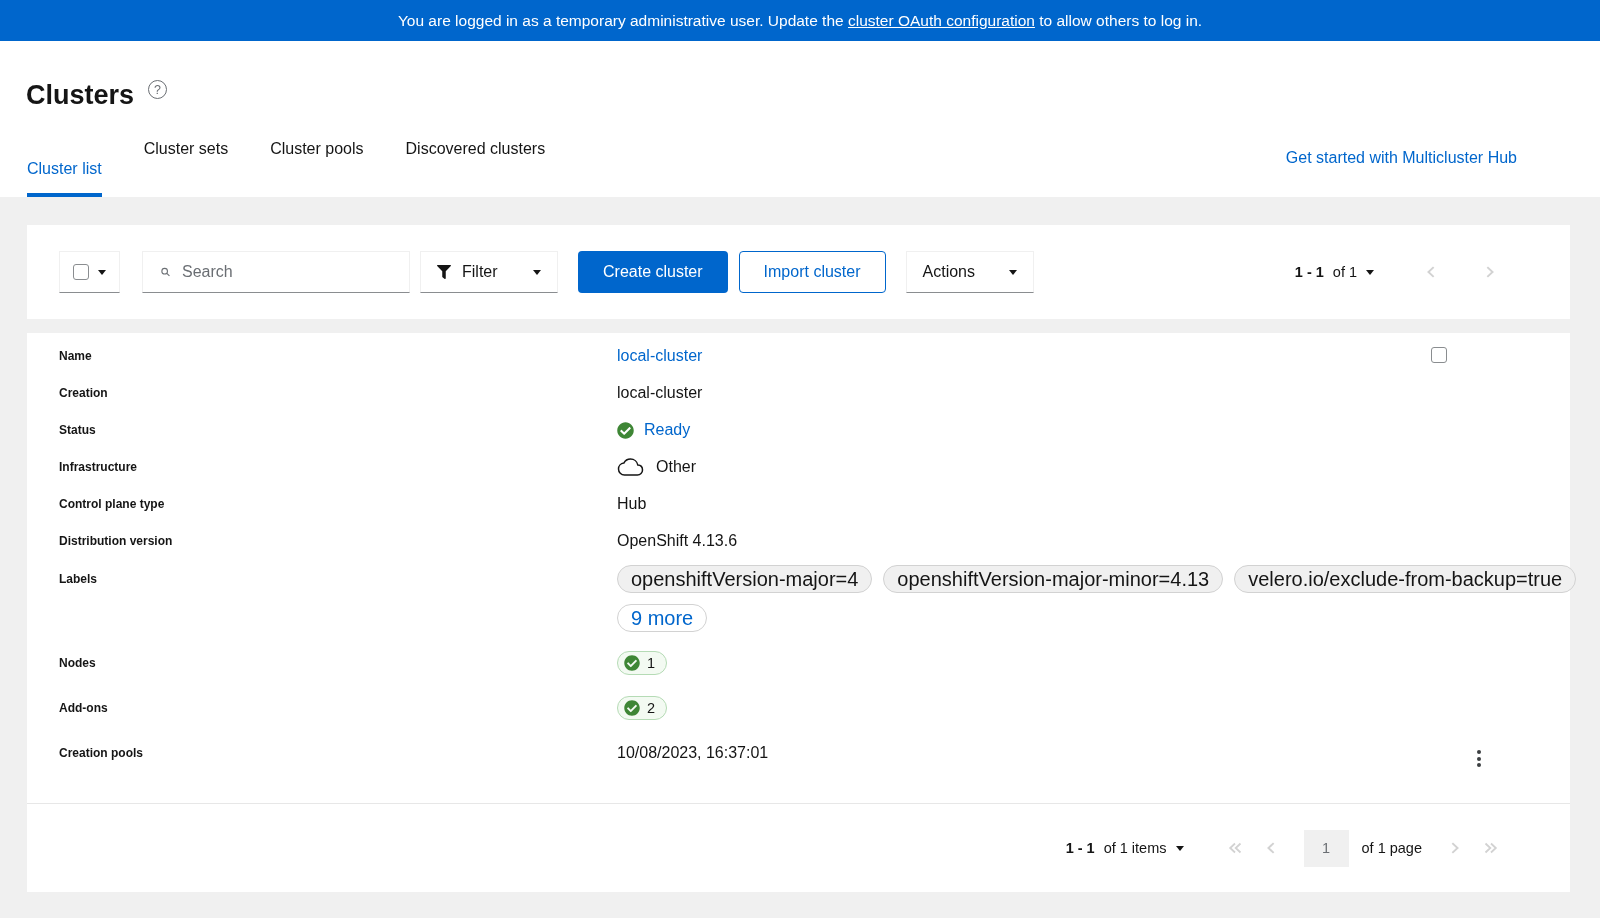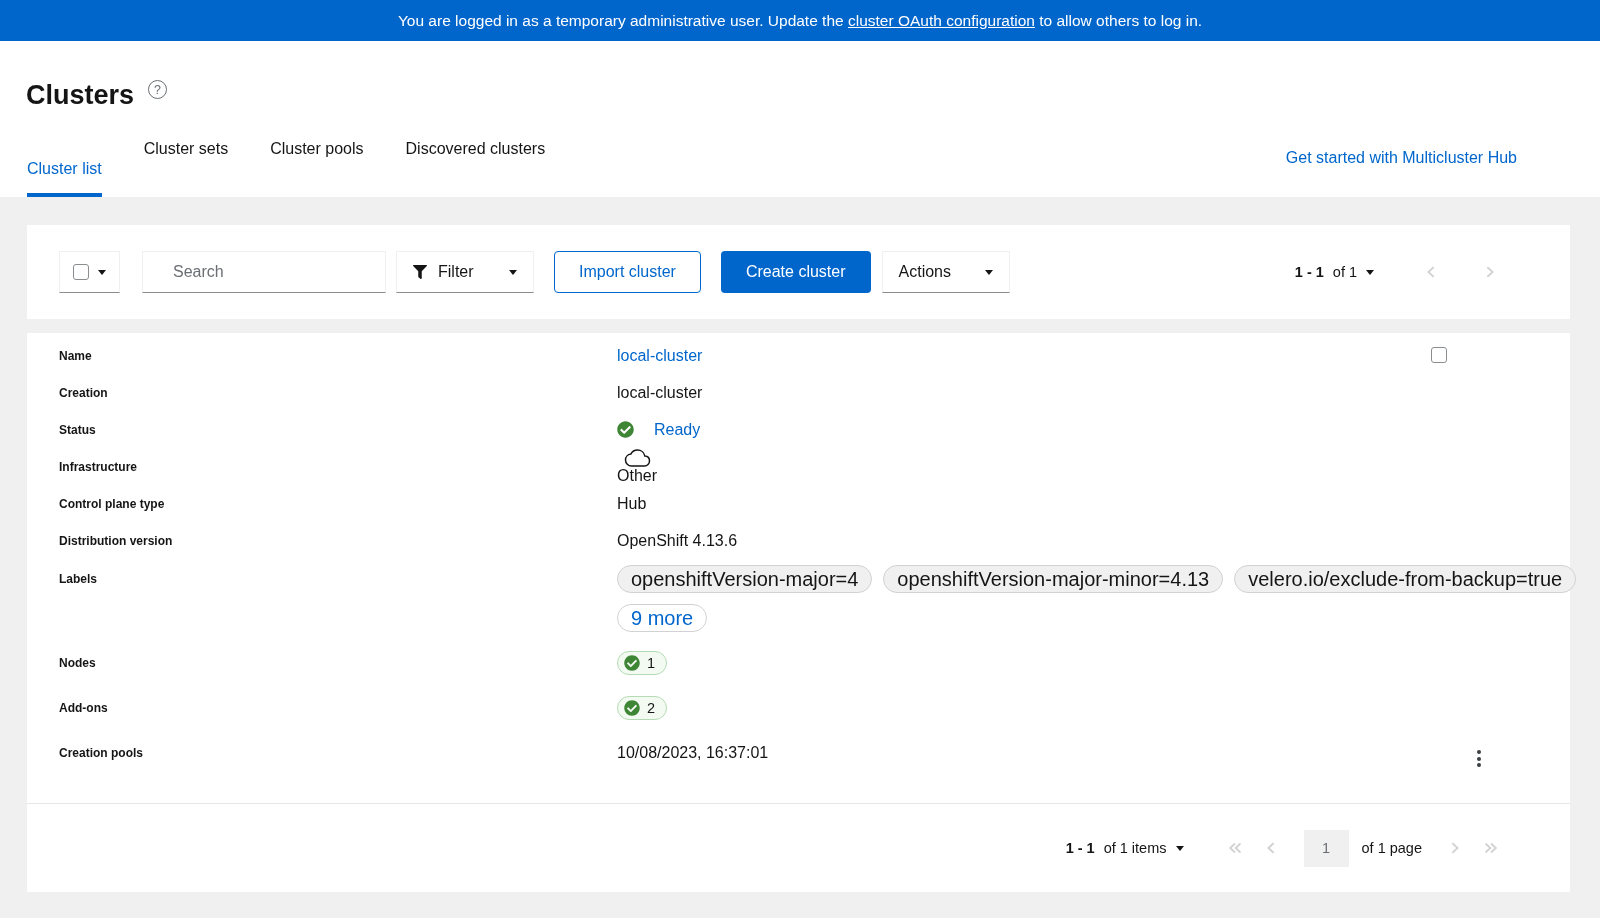--- a/index.html
+++ b/index.html
@@ -40,21 +40,21 @@
 
   
   .toolbar-card { height:94px; display:flex; align-items:center; padding:0 32px; margin-bottom:14px; }
   .control {
     height:42px; background:#fff; display:flex; align-items:center;
     border:1px solid #f0f0f0; border-bottom-color:#8a8d90;
   }
   .bulk-select { width:61px; justify-content:space-between; padding:0 13px; margin-right:22px; cursor:pointer; }
   .checkbox { width:16px; height:16px; border:1px solid #8a8d90; border-radius:3px; background:#fff; cursor:pointer; }
   .caret { width:0; height:0; border-left:4.5px solid transparent; border-right:4.5px solid transparent; border-top:5.5px solid #151515; display:inline-block; }
-  .search-box { width:244px; padding:0 18px; gap:10px; margin-right:10px; }
+  .search-box { width:268px; padding:0 18px; gap:10px; margin-right:10px; }
   .search-box input { border:none; outline:none; font-size:16px; flex:1; font-family:"Liberation Sans", sans-serif; color:#151515; background:transparent; }
   .search-box input::placeholder { color:#6a6e73; }
   .filter-toggle { width:138px; padding:0 16px; gap:11px; margin-right:20px; cursor:pointer; }
   .filter-toggle .lbl { flex:1; font-size:16px; }
   .btn { height:42px; border-radius:4px; font-size:16px; display:flex; align-items:center; padding:0 24px; cursor:pointer; border:1px solid transparent; font-family:"Liberation Sans", sans-serif; }
   .btn-primary { background:#0066cc; color:#fff; margin-right:11px; }
   .btn-secondary { background:#fff; color:#0066cc; border-color:#0066cc; margin-right:20px; }
   .actions-toggle { width:128px; padding:0 16px; justify-content:space-between; cursor:pointer; }
   .top-pagination { margin-left:auto; display:flex; align-items:center; }
   .pg-summary { display:flex; align-items:center; gap:9px; font-size:14.5px; cursor:pointer; }
@@ -63,22 +63,22 @@
   .top-pagination .nav-btn.first { margin-left:51px; }
   .top-pagination .nav-btn.second { margin-left:45px; margin-right:42px; }
 
   
   .table-card { position:relative; }
   .details { padding:4px 32px 28px 32px; }
   .drow { display:flex; align-items:center; min-height:37px; }
   .drow .dlabel { width:558px; font-weight:700; font-size:12px; flex:0 0 558px; }
   .dvalue { font-size:16px; display:flex; align-items:center; }
   .link-blue { color:#0066cc; text-decoration:none; cursor:pointer; }
-  .status-val { gap:20px; }
-  .infra-val { gap:0;flex-direction:column; }
+  .status-val { gap:10px;align-items:flex-end; }
+  .infra-val { gap:12px; }
   .row-tall { min-height:45px; }
   .labels-row { align-items:flex-start; padding:6px 0 8px 0; }
   .labels-row .dlabel { line-height:28px; }
   .chip-stack { display:flex; flex-direction:column; gap:11px; }
   .chip-line { display:flex; gap:11px; }
   .chip {
     background:#f0f0f0; border:1px solid #d2d2d2; border-radius:14px;
     padding:3px 13px; font-size:20px; line-height:20px; white-space:nowrap;
   }
   .chip-more { background:#fff; border:1px solid #d2d2d2; color:#0066cc; cursor:pointer; align-self:flex-start; }
@@ -142,22 +142,22 @@
         </svg>
         <input type="text" placeholder="Search" style="">
       </div>
       <div class="control filter-toggle">
         <svg width="14" height="14" viewBox="0 0 512 512">
           <path fill="#151515" d="M487.976 0H24.028C2.71 0-8.047 25.866 7.058 40.971L192 225.941V432c0 7.831 3.821 15.17 10.237 19.662l80 55.98C298.02 518.69 320 507.493 320 487.98V225.941l184.947-184.97C520.021 25.896 509.338 0 487.976 0z"></path>
         </svg>
         <span class="lbl">Filter</span>
         <span class="caret"></span>
       </div>
+      <button class="btn btn-primary">Create cluster</button>
       <button class="btn btn-secondary">Import cluster</button>
-      <button class="btn btn-primary">Create cluster</button>
       <div class="control actions-toggle">
         <span>Actions</span>
         <span class="caret"></span>
       </div>
       <div class="top-pagination">
         <span class="pg-summary">
           <b>1 - 1</b>
             <span> of 1</span>
           <span class="caret"></span>
         </span>

